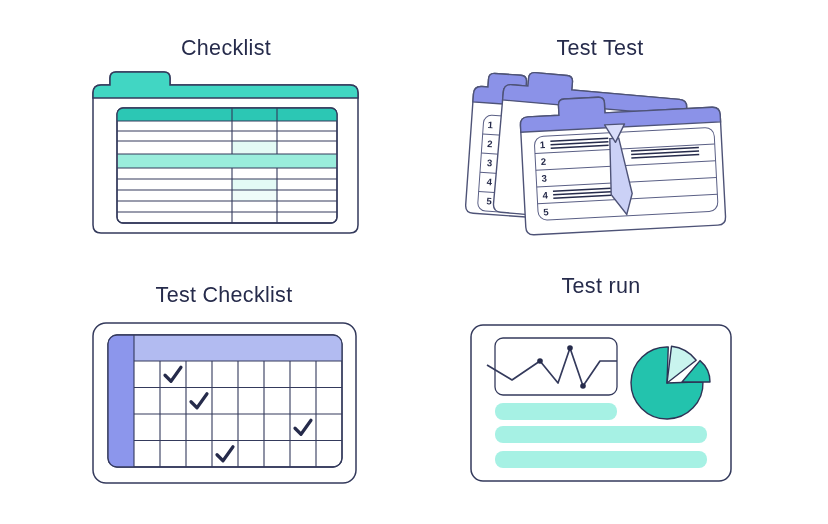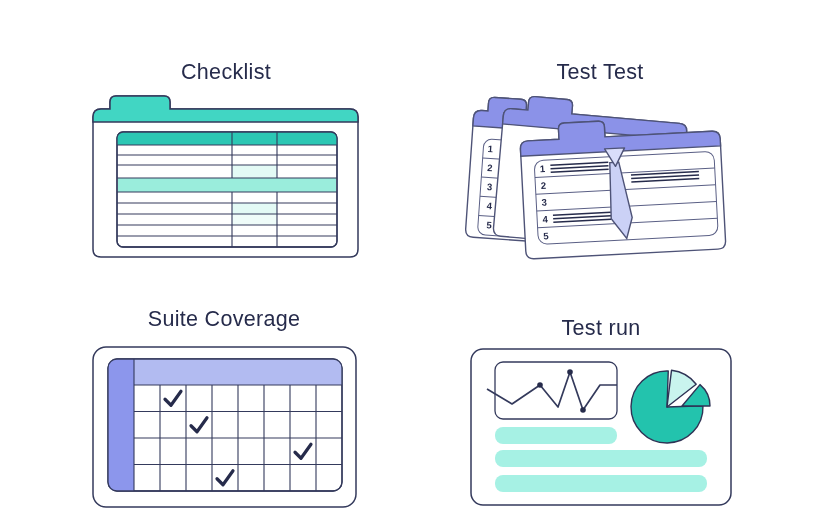--- a/index.html
+++ b/index.html
@@ -1,20 +1,20 @@
 <!DOCTYPE html>
 <html style="--ink: #262B4B; --outline: #343A5C; --outline_soft: #4E5377; --line_soft: #5A5F85; --teal: #41D6C3; --teal_deep: #2CC7B4; --teal_band: #9AEDDC; --teal_tint: #E3FAF5; --teal_tint2: #EFFCF9; --teal_pie: #23C3AD; --teal_pale: #C9F4EE; --teal_bar: #A6F1E4; --peri: #8B92E8; --peri_light: #B2BBF1; --peri_side: #8C96EC; --peri_tie: #CBD1F6; --peri_knot: #D9DDFA; --pie_stroke: #2E3355; --white: #FFFFFF;"><head>
 <meta charset="utf-8">
 <style>
   html,body{margin:0;padding:0;}
   body{
     width:828px;height:524px;background:#ffffff;position:relative;overflow:hidden;
     font-family:"Liberation Sans",sans-serif;
   }
-  .stage{position:absolute;inset:0;margin-top:24px;}
+  .stage{position:absolute;inset:0;}
   .fig-title{
     position:absolute;transform:translateX(-50%);margin:0;
     font-size:21.5px;font-weight:500;letter-spacing:.3px;
     color:var(--ink,#262B4B);white-space:nowrap;
   }
   .fig-svg{position:absolute;overflow:visible;}
 
   
   .f-white{fill:var(--white,#fff);}
   .f-teal{fill:var(--teal,#41D6C3);}
@@ -101,41 +101,41 @@
       <text class="num" x="84" y="132.4" text-anchor="middle">4</text>
       <text class="num" x="84" y="149.2" text-anchor="middle">5</text>
       <path class="trip" d="M92,75.5H150 M92,79H150 M92,82.5H150
                M172,89.5H240 M172,93H240 M172,96.5H240
                M92,125.5H150 M92,129H150 M92,132.5H150"></path>
       <path class="f-tie st-soft" d="M151.5,76 L160.5,76 L171,132 L164.5,152.5 L150,132 Z"></path>
       <path class="f-knot st-soft" d="M147,62 L167,62 L157,80 Z" stroke-linejoin="round"></path>
     </g>
   </svg>
 
-  <h2 class="fig-title" style="left:224px;top:283px">Suite Coverage</h2>
+  <h2 class="fig-title" style="left:224px;top:283px">Test Checklist</h2>
   <svg class="fig-svg" style="left:90px;top:318px" width="270" height="172" viewBox="0 0 270 172">
     <rect x="3" y="5" width="263" height="160" rx="13" class="f-white st"></rect>
     <g>
       <rect x="18" y="17" width="234" height="132" rx="9" class="f-white st-thin"></rect>
       <path class="f-peri-side" d="M44,17 L27,17 Q18,17 18,26 L18,140 Q18,149 27,149 L44,149 Z"></path>
       <path class="f-peri-light" d="M44,17 L243,17 Q252,17 252,26 L252,43 L44,43 Z"></path>
       <path class="ln" d="M44,17V149 M44,43H252
                M70,43V149 M96,43V149 M122,43V149 M148,43V149 M174,43V149 M200,43V149 M226,43V149
                M44,69.5H252 M44,96H252 M44,122.5H252"></path>
       <rect x="18" y="17" width="234" height="132" rx="9" class="f-none st-thin"></rect>
       <g id="coverage-check-layer">
           <path d="M-8,1 L-2,7 L8,-7" transform="translate(83,56.25)" class="check"></path>
           <path d="M-8,1 L-2,7 L8,-7" transform="translate(109,82.75)" class="check"></path>
           <path d="M-8,1 L-2,7 L8,-7" transform="translate(213,109.25)" class="check"></path>
           <path d="M-8,1 L-2,7 L8,-7" transform="translate(135,135.75)" class="check"></path>
         </g>
     </g>
   </svg>
 
-  <h2 class="fig-title" style="left:601px;top:292px">Test run</h2>
+  <h2 class="fig-title" style="left:601px;top:274px">Test run</h2>
   <svg class="fig-svg" style="left:468px;top:322px" width="267" height="162" viewBox="0 0 267 162">
     <rect x="3" y="3" width="260" height="156" rx="12" class="f-white st"></rect>
     <g>
       <rect x="27" y="16" width="122" height="57" rx="8" class="f-white st-thin"></rect>
       <polyline class="pl" points="19,43 44,58 72,39 90,61 102,26 115,64 132,39 149,39"></polyline>
       <g>
         <circle cx="72" cy="39" r="2.8" class="f-ink"></circle>
         <circle cx="102" cy="26" r="2.8" class="f-ink"></circle>
         <circle cx="115" cy="64" r="2.8" class="f-ink"></circle>
       </g>

